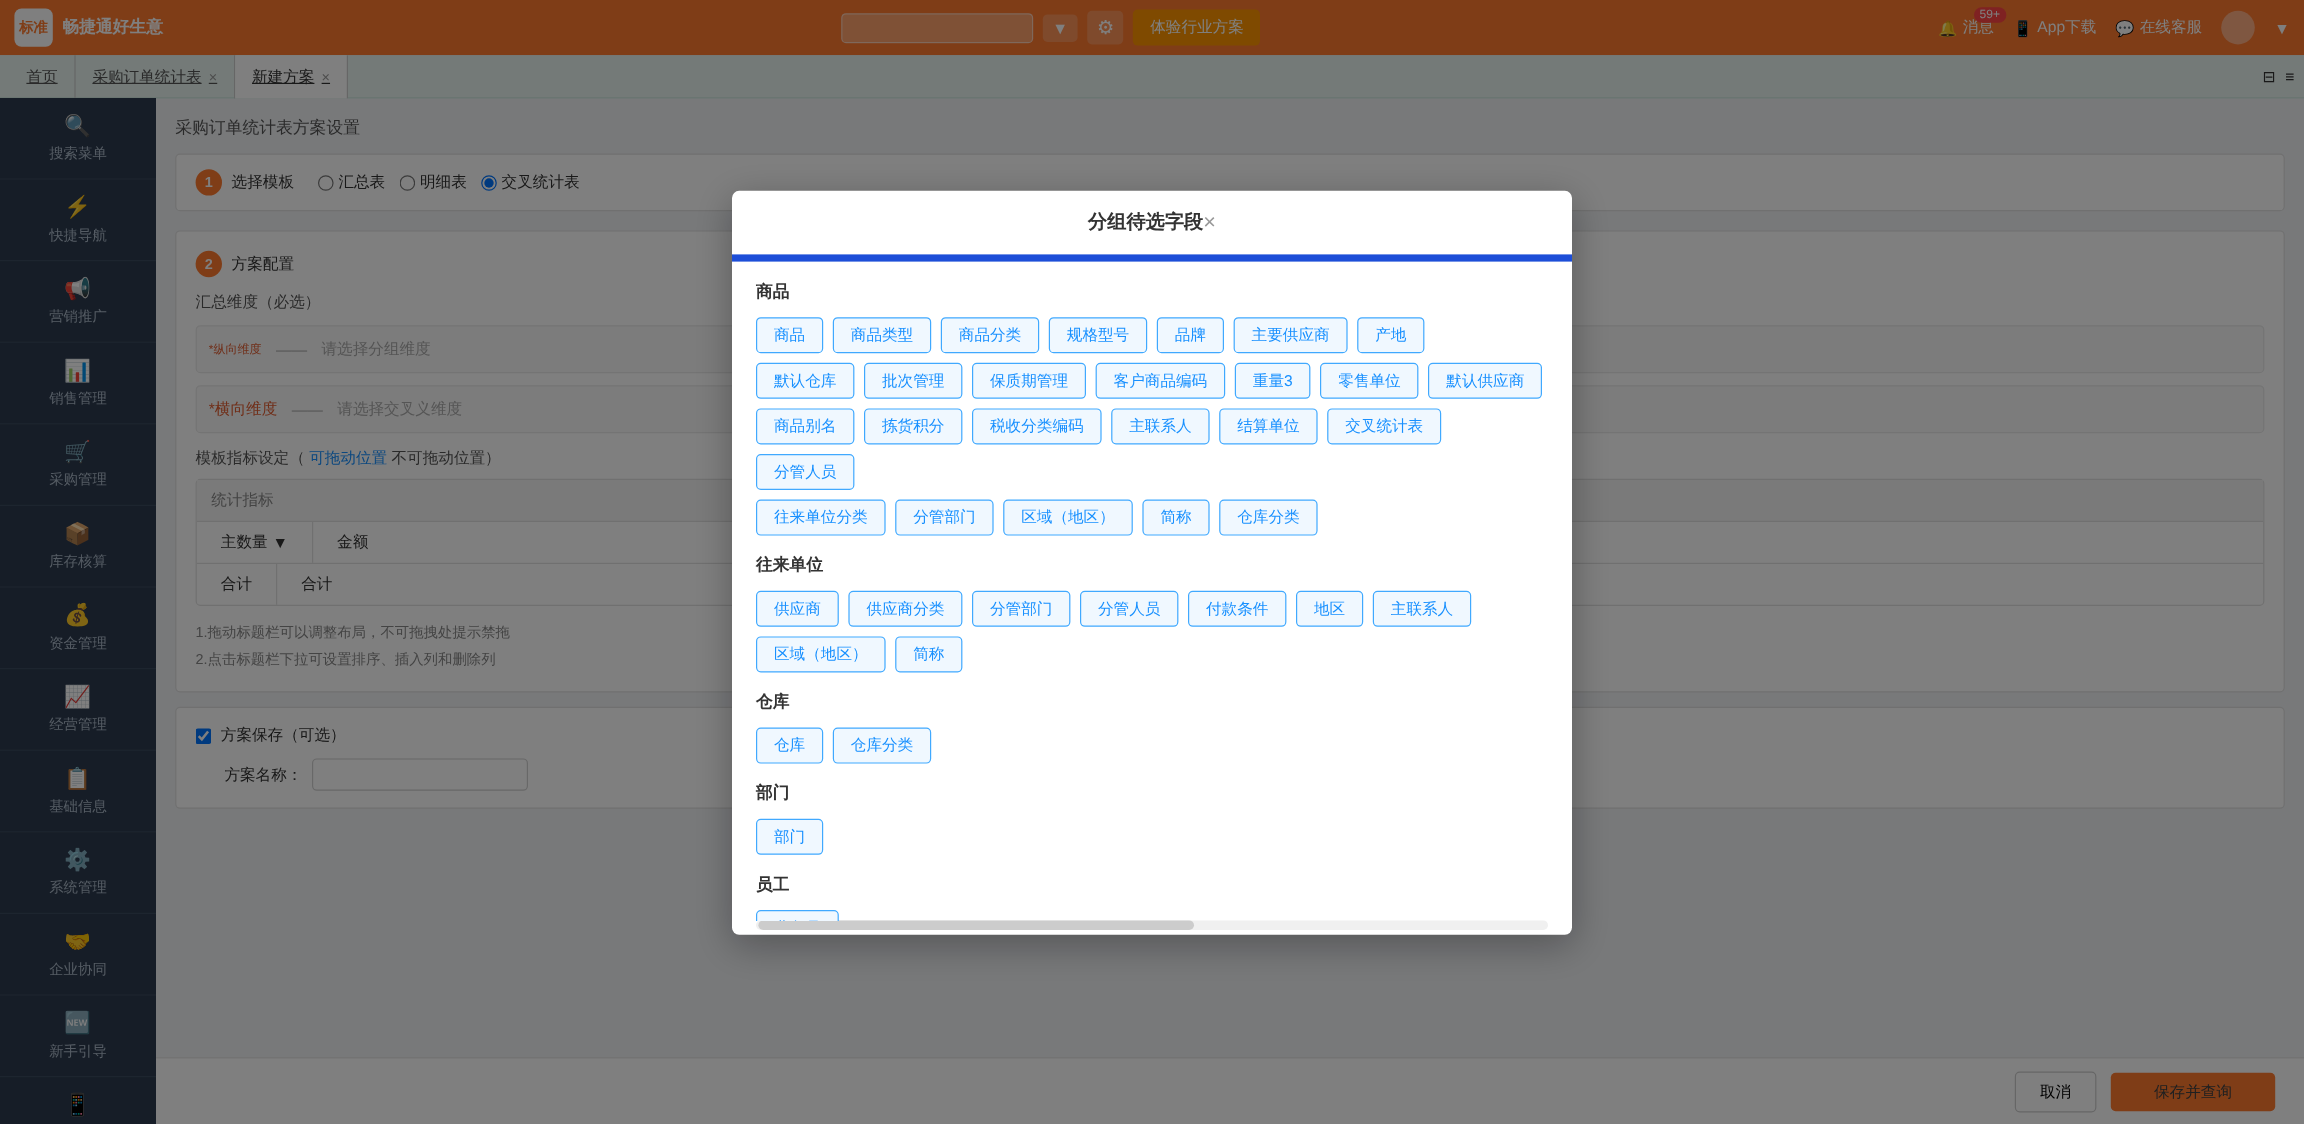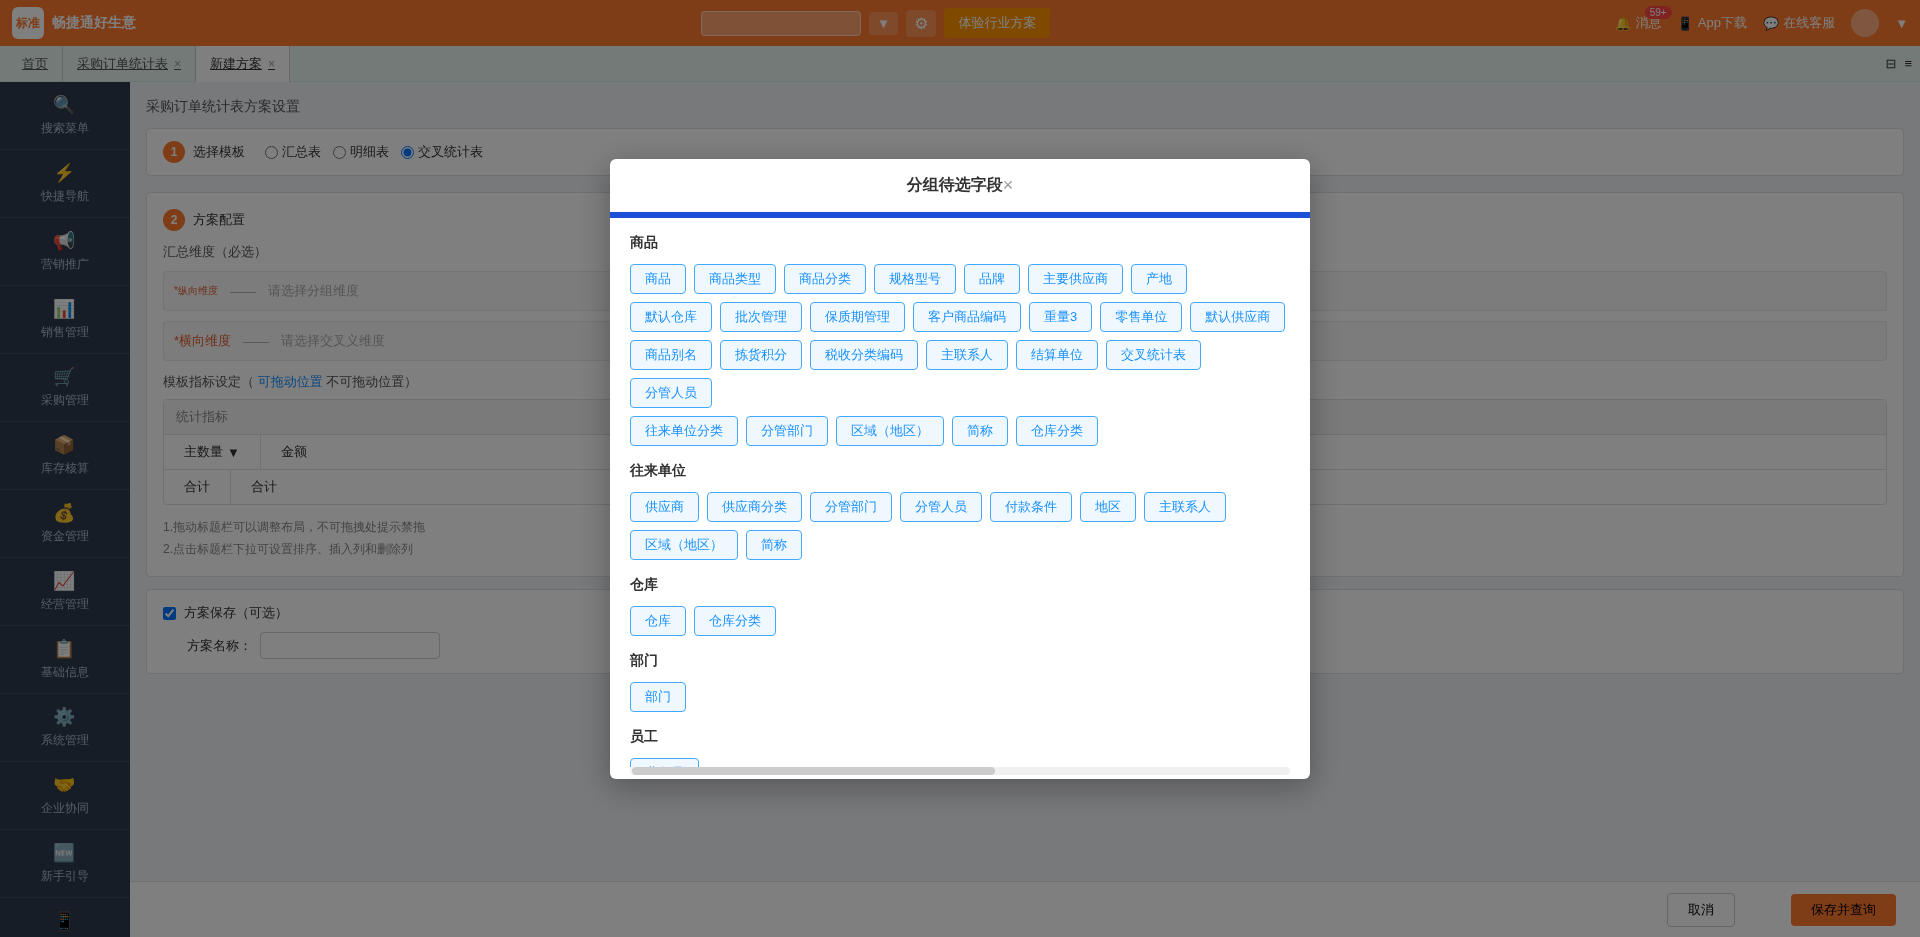--- a/index.html
+++ b/index.html
@@ -332,26 +332,25 @@
       background: white;
       padding: 7px 20px;
       border-radius: 4px;
       cursor: pointer;
       font-size: 13px;
       text-align: center;
     }
     .btn-primary {
       background: #ff7a2f;
       border: none;
-      color: #000000;
-      padding: 7px 20px;
+      color: #404040;
+      padding: 7px 36px;
       border-radius: 4px;
       cursor: pointer;
       font-size: 13px;
-      margin-left: 44px;
     }
 
     .hints-section {
       margin-top: 12px;
       font-size: 12px;
       color: #888;
       line-height: 1.8;
     }
     .plan-name-input {
       border: 1px solid #d0d0d0;

